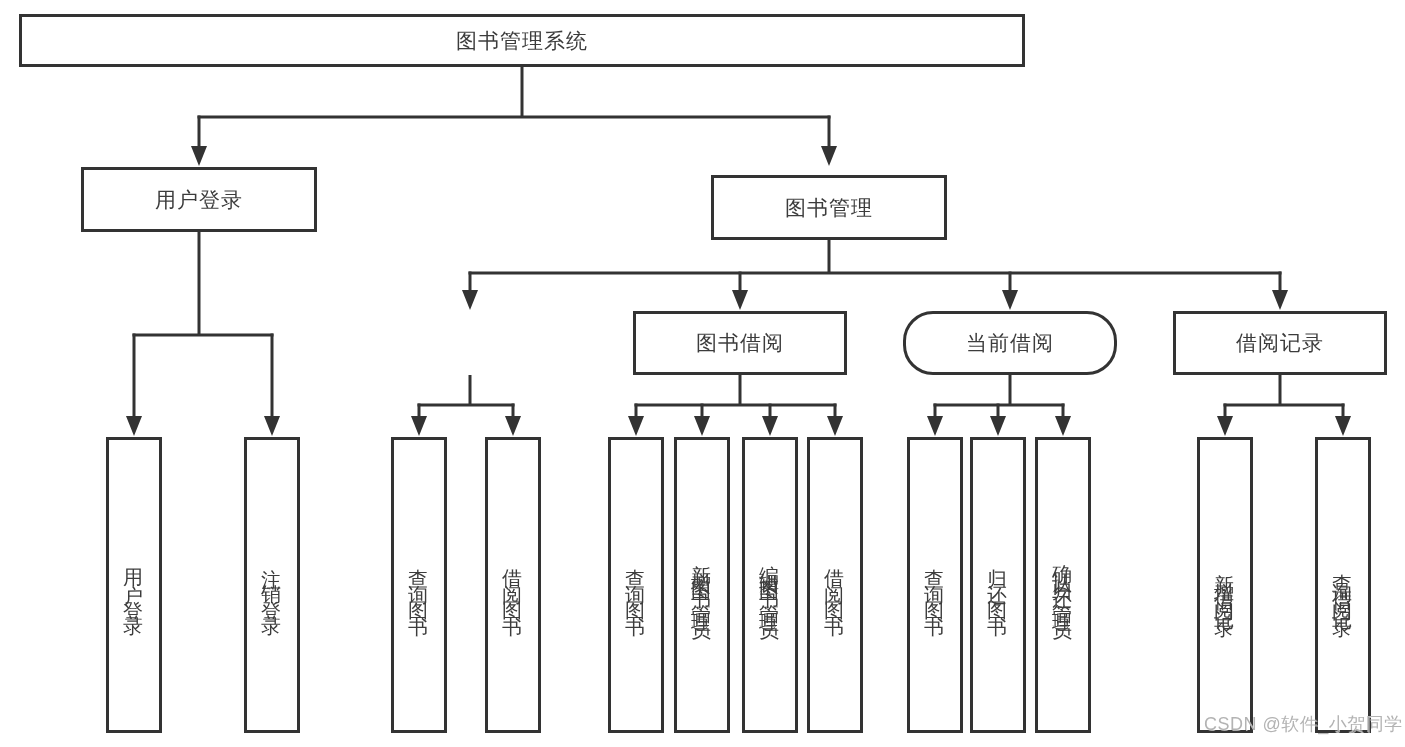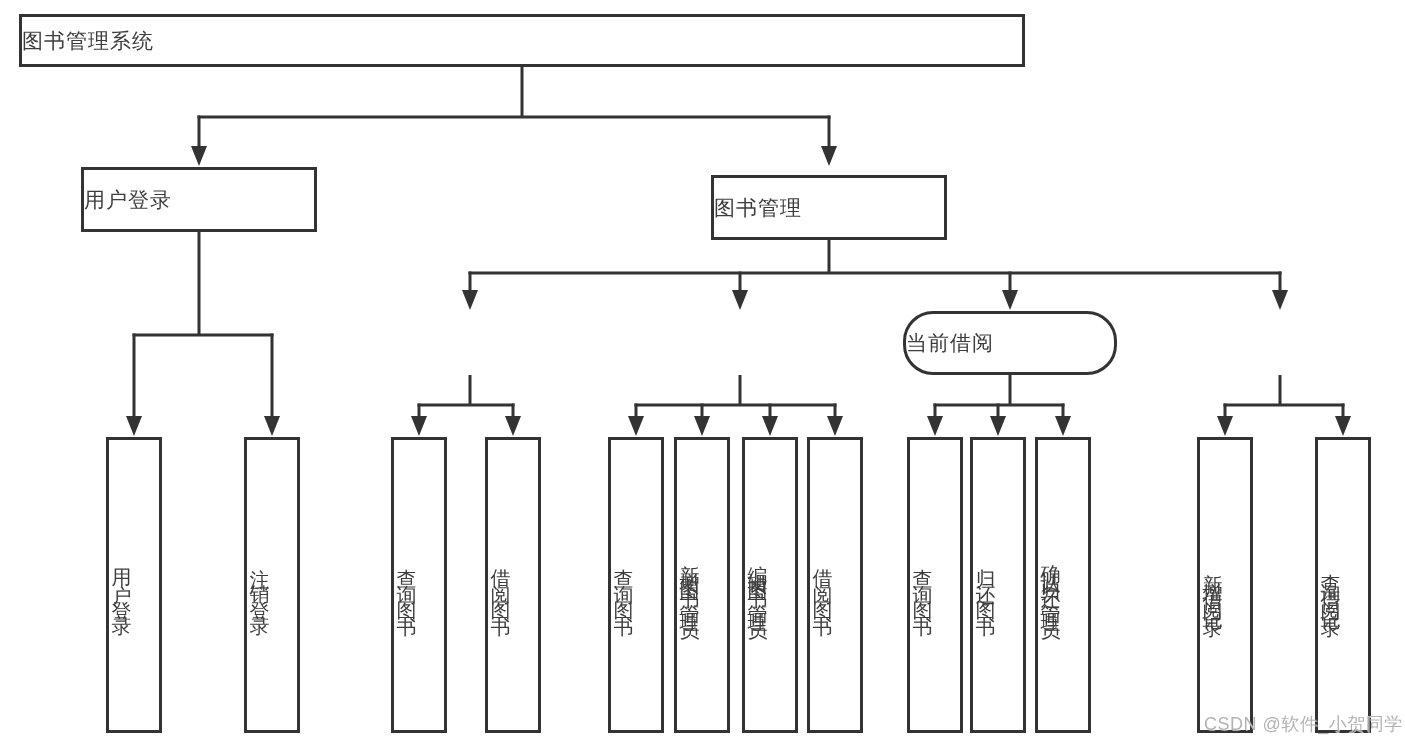--- a/index.html
+++ b/index.html
@@ -11,21 +11,21 @@
     font-family: "Liberation Sans", "DejaVu Sans", sans-serif;
     overflow: hidden;
   }
   #wires { position: absolute; left: 0; top: 0; }
   .node {
     position: absolute;
     border: 3px solid #333333;
     background: #ffffff;
     display: flex;
     align-items: center;
-    justify-content: flex-start;
+    justify-content: center;
     color: #3c3c3c;
     box-sizing: border-box;
   }
   .hnode { font-size: 21px; letter-spacing: 1px; }
   .root  { left: 19px;  top: 14px;  width: 1006px; height: 53px; }
   .l2a   { left: 81px;  top: 167px; width: 236px;  height: 65px; }
   .l2b   { left: 711px; top: 175px; width: 236px;  height: 65px; }
   .l3    { top: 311px; width: 214px; height: 64px; }
   .l3a { left: 363px; }  .l3b { left: 633px; }
   .l3c { left: 903px; border-radius: 30px; }  .l3d { left: 1173px; }
@@ -146,23 +146,29 @@
     <span>图书管理系统</span>
   </div>
 
   <div class="node hnode l2a">
     <span>用户登录</span>
   </div>
   <div class="node hnode l2b">
     <span>图书管理</span>
   </div>
 
+  <div class="node hnode l3 l3b">
+    <span>图书借阅</span>
+  </div>
   <div class="node hnode l3 l3c">
     <span>当前借阅</span>
   </div>
+  <div class="node hnode l3 l3d">
+    <span>借阅记录</span>
+  </div>
 
   <div class="node leaf short lf1">
     <span>用户登录</span>
   </div>
   <div class="node leaf short lf2">
     <span>注销登录</span>
   </div>
 
   <div class="node leaf short lf3">
     <span>查询图书</span>

